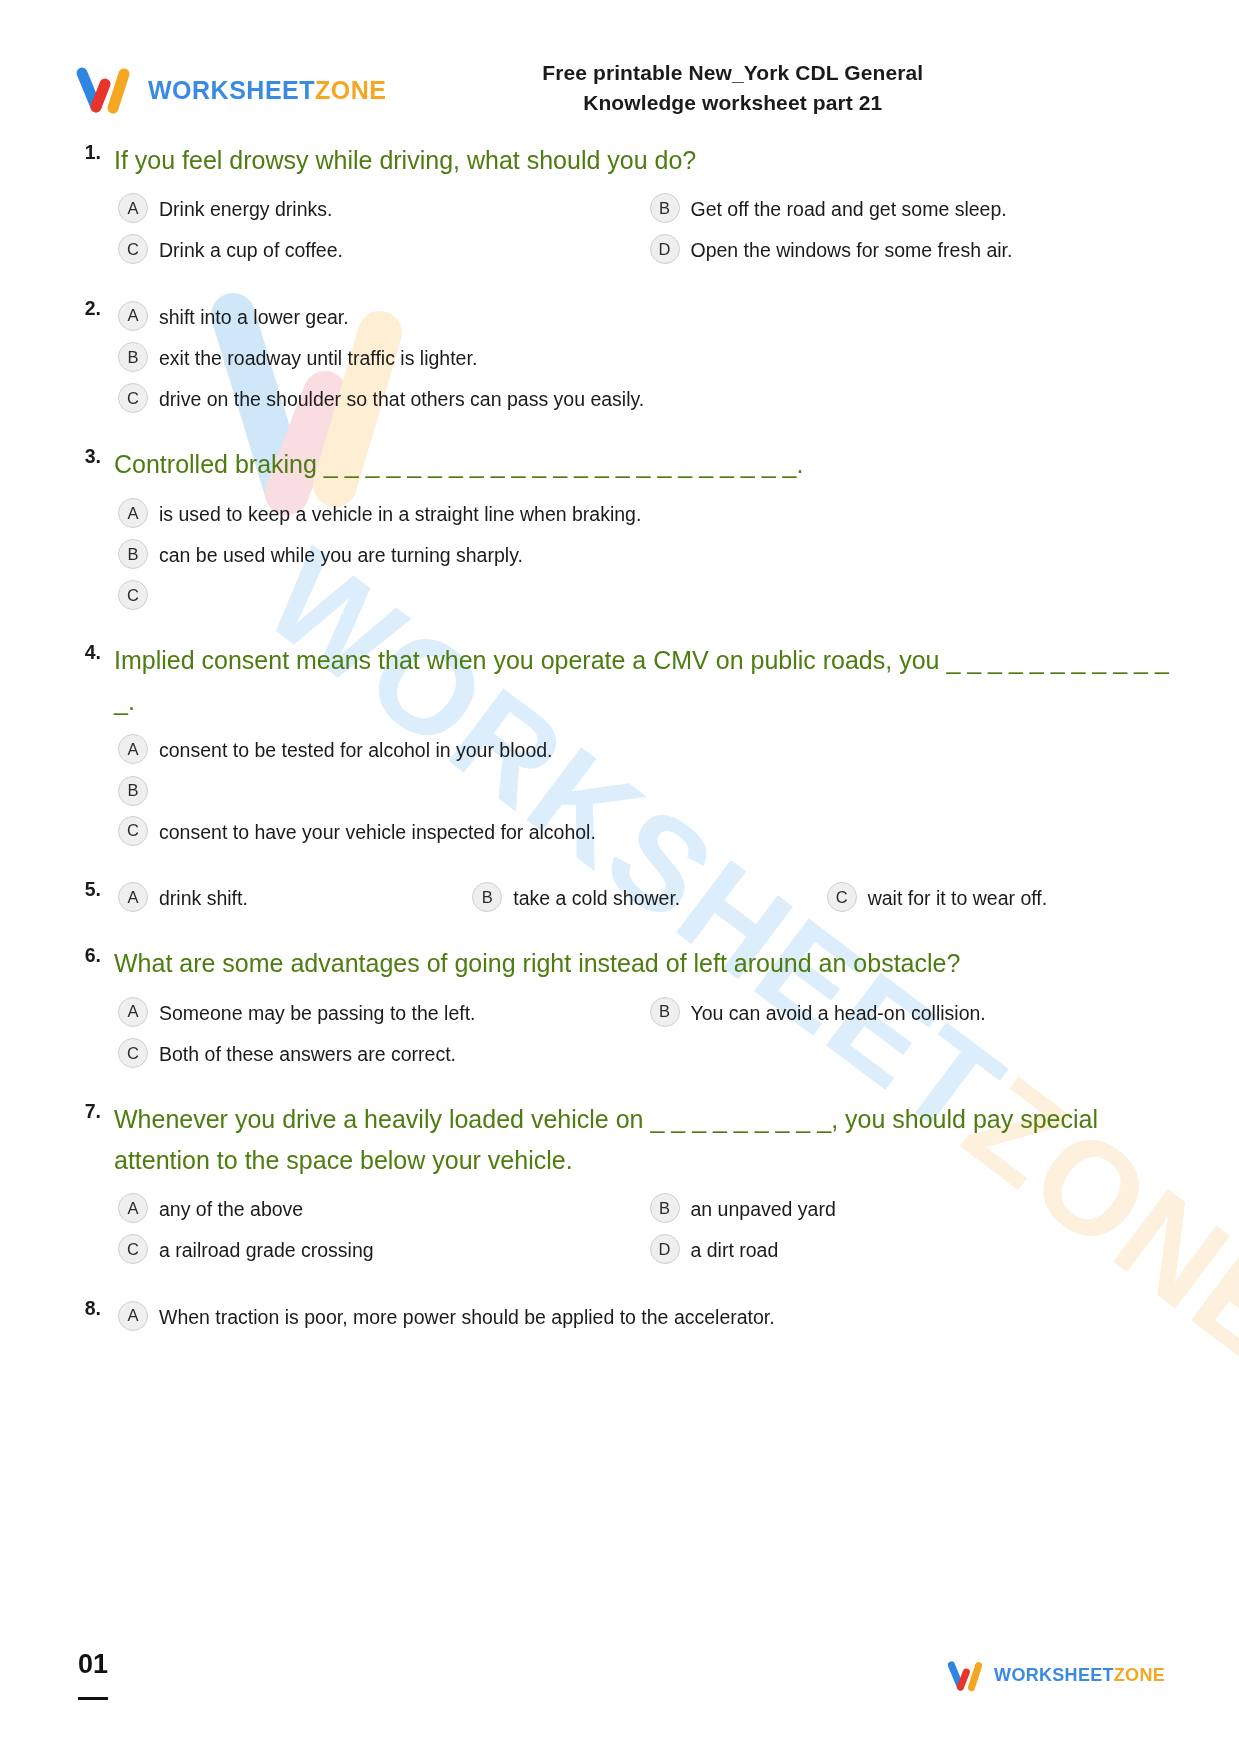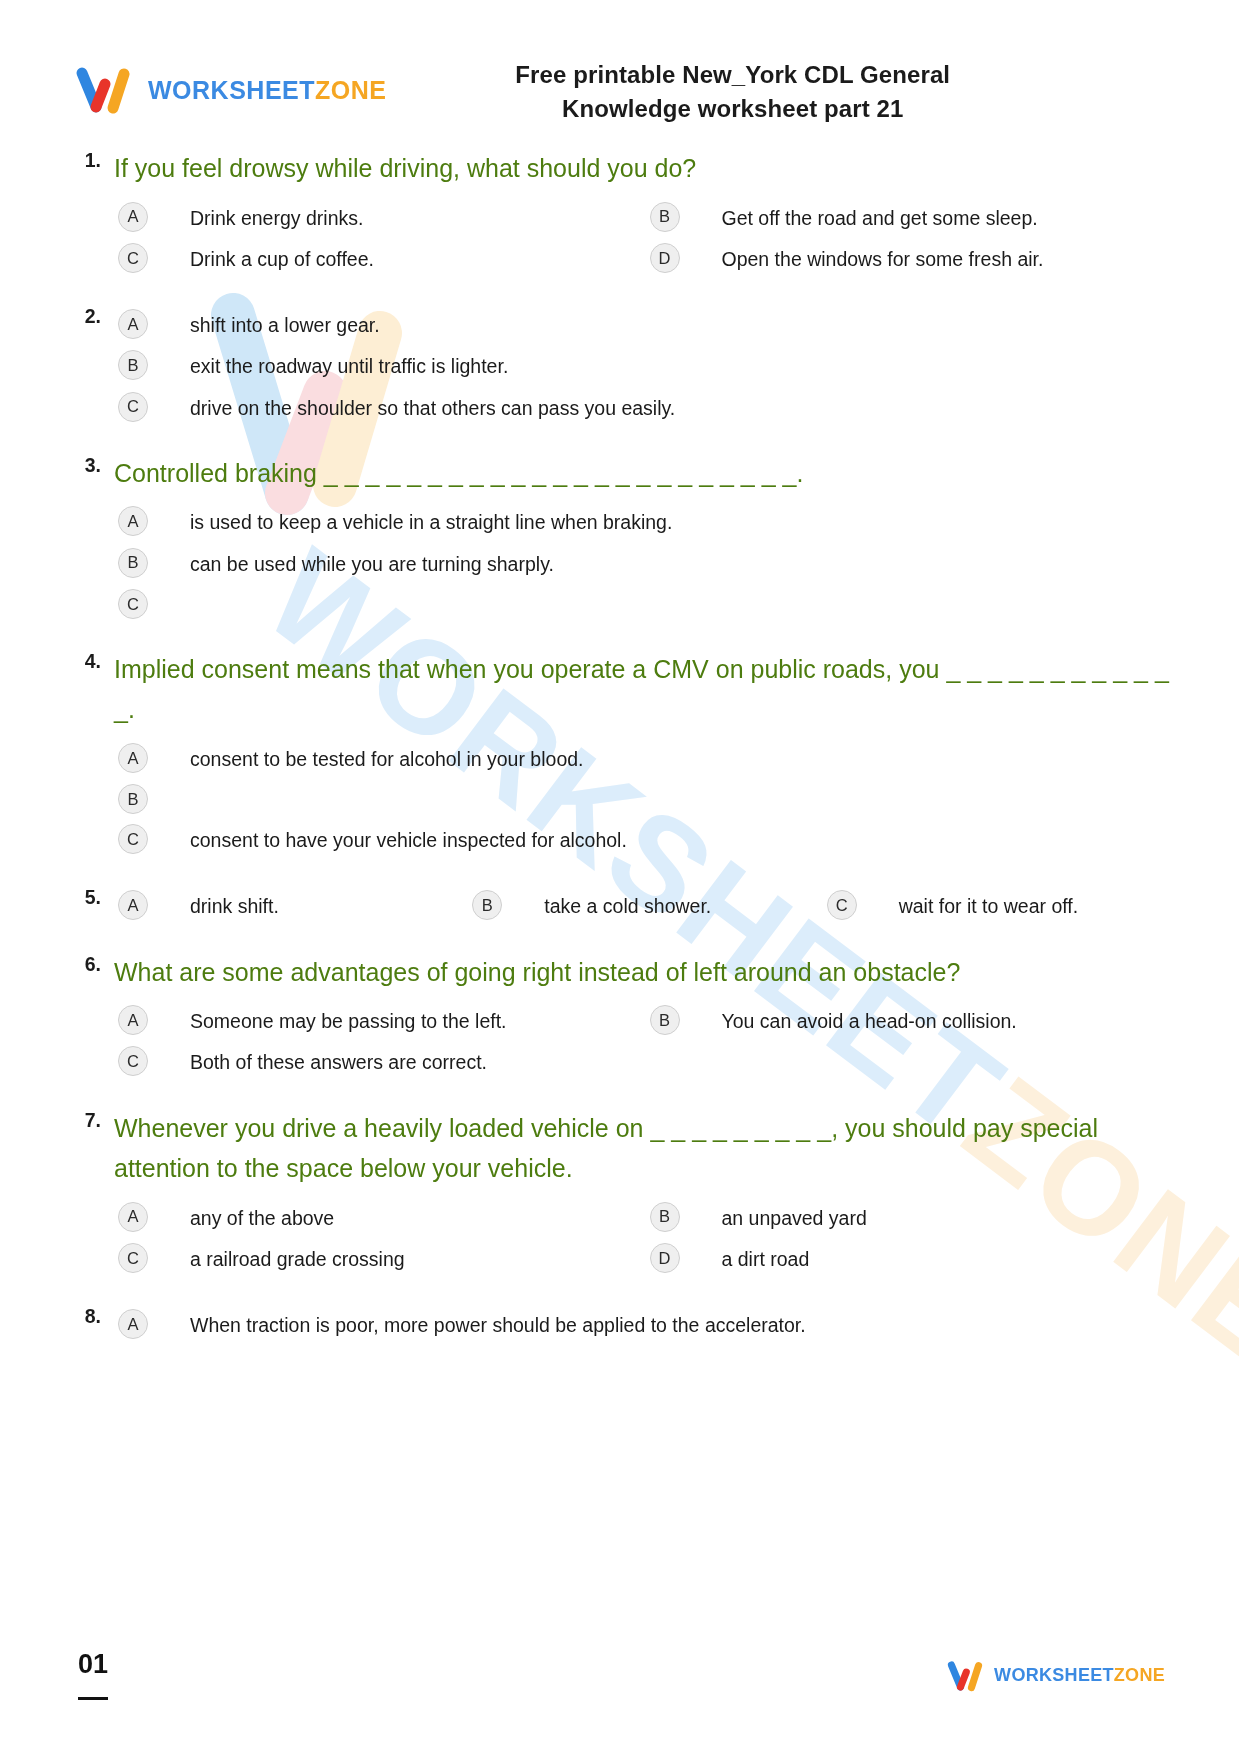--- a/index.html
+++ b/index.html
@@ -72,21 +72,21 @@
     margin-left: 14px;
     white-space: nowrap;
     text-align: right;
   }
   .brand-text .w1 { color: #3b8ae2; }
   .brand-text .w2 { color: #f5a623; }
 
   .title {
     flex: 1 1 auto;
     text-align: center;
-    font-size: 24px;
+    font-size: 21px;
     font-weight: 700;
     line-height: 1.42;
     color: #1b1b1b;
     margin-left: -30px;
     padding-right: 60px;
     letter-spacing: 0.1px;
   }
 
   
   .sheet {
@@ -140,21 +140,21 @@
     border: 1px solid #cfcfcf;
     display: inline-flex;
     align-items: center;
     justify-content: center;
     font-size: 16.5px;
     color: #2b2b2b;
     margin-right: 11px;
     margin-left: 4px;
     box-sizing: border-box;
   }
-  .opt-text { padding-top: 2px; margin-left: 31px; }
+  .opt-text { padding-top: 2px; }
 
   
   .footer {
     position: absolute;
     left: 0;
     right: 0;
     bottom: 54px;
     z-index: 2;
     display: flex;
     align-items: center;

